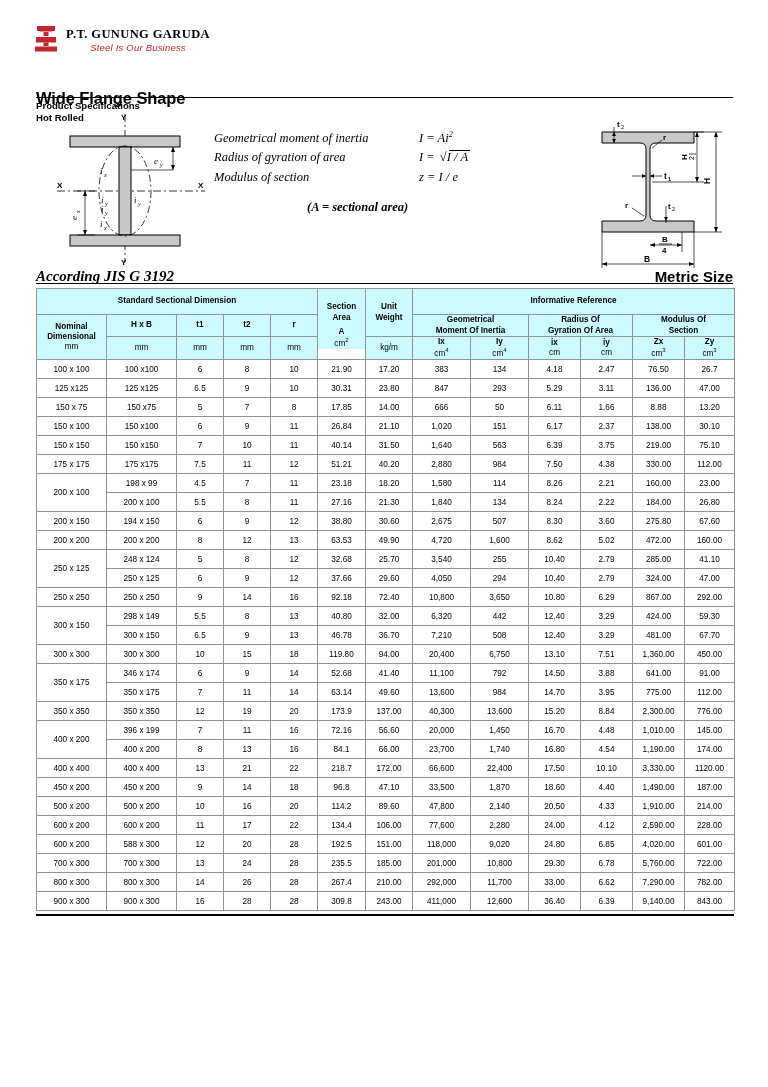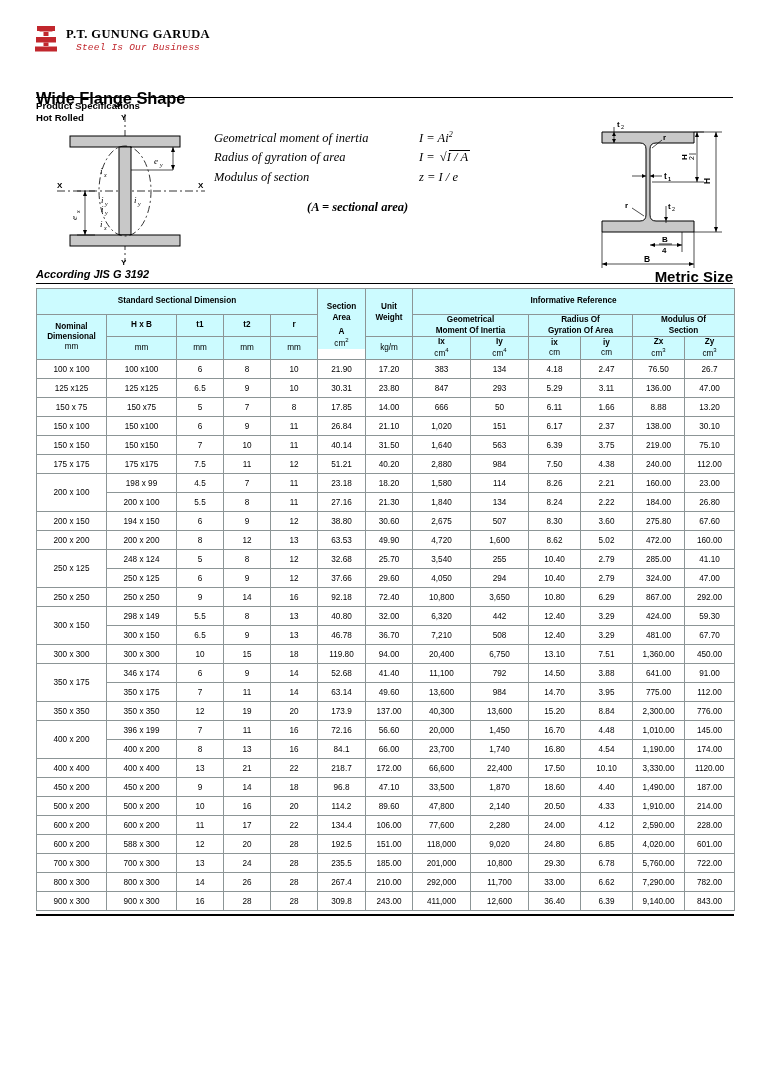--- a/index.html
+++ b/index.html
@@ -38,21 +38,21 @@
   }
   .brand-text { line-height: 1; padding-top: 2px; }
   .brand-name {
     font-family: "Liberation Serif", serif;
     font-weight: bold;
     font-size: 12.5px;
     letter-spacing: 0.4px;
     color: #000;
   }
   .brand-tag {
-    font-family: Liberation Mono, monospace;
+    font-family: Liberation Sans, sans-serif;
     font-style: italic;
     font-size: 9.5px;
     color: #c1272d;
     text-align: center;
     margin-top: 2px;
     letter-spacing: 0.2px;
   }
 
   
   .main-title {
@@ -118,24 +118,24 @@
 
   
   .diag-left { position: absolute; left: 55px; top: 112px; }
   .diag-right { position: absolute; left: 592px; top: 112px; }
 
   
   .according {
     position: absolute;
     left: 36px;
     top: 268px;
-    font-family: Liberation Sans, sans-serif;
+    font-family: Liberation Serif, serif;
     font-style: italic;
     font-weight: bold;
-    font-size: 11px;
+    font-size: 15px;
   }
   .metric {
     position: absolute;
     right: 35px;
     top: 268px;
     font-size: 15px;
     font-weight: bold;
   }
   .rule-above-table {
     position: absolute;
@@ -475,21 +475,21 @@
             <td>175 x175</td>
             <td>7.5</td>
             <td>11</td>
             <td>12</td>
             <td class="thick-l">51.21</td>
             <td class="thick-l">40.20</td>
             <td class="thick-l">2,880</td>
             <td>984</td>
             <td class="thick-l">7.50</td>
             <td>4.38</td>
-            <td class="thick-l">240.00</td>
+            <td class="thick-l">330.00</td>
             <td>112.00</td>
           </tr>
           <tr class="sep-top">
             <td rowspan="2" class="sep-top sep-bottom">200 x 100</td>
             <td>198 x 99</td>
             <td>4.5</td>
             <td>7</td>
             <td>11</td>
             <td class="thick-l">23.18</td>
             <td class="thick-l">18.20</td>

